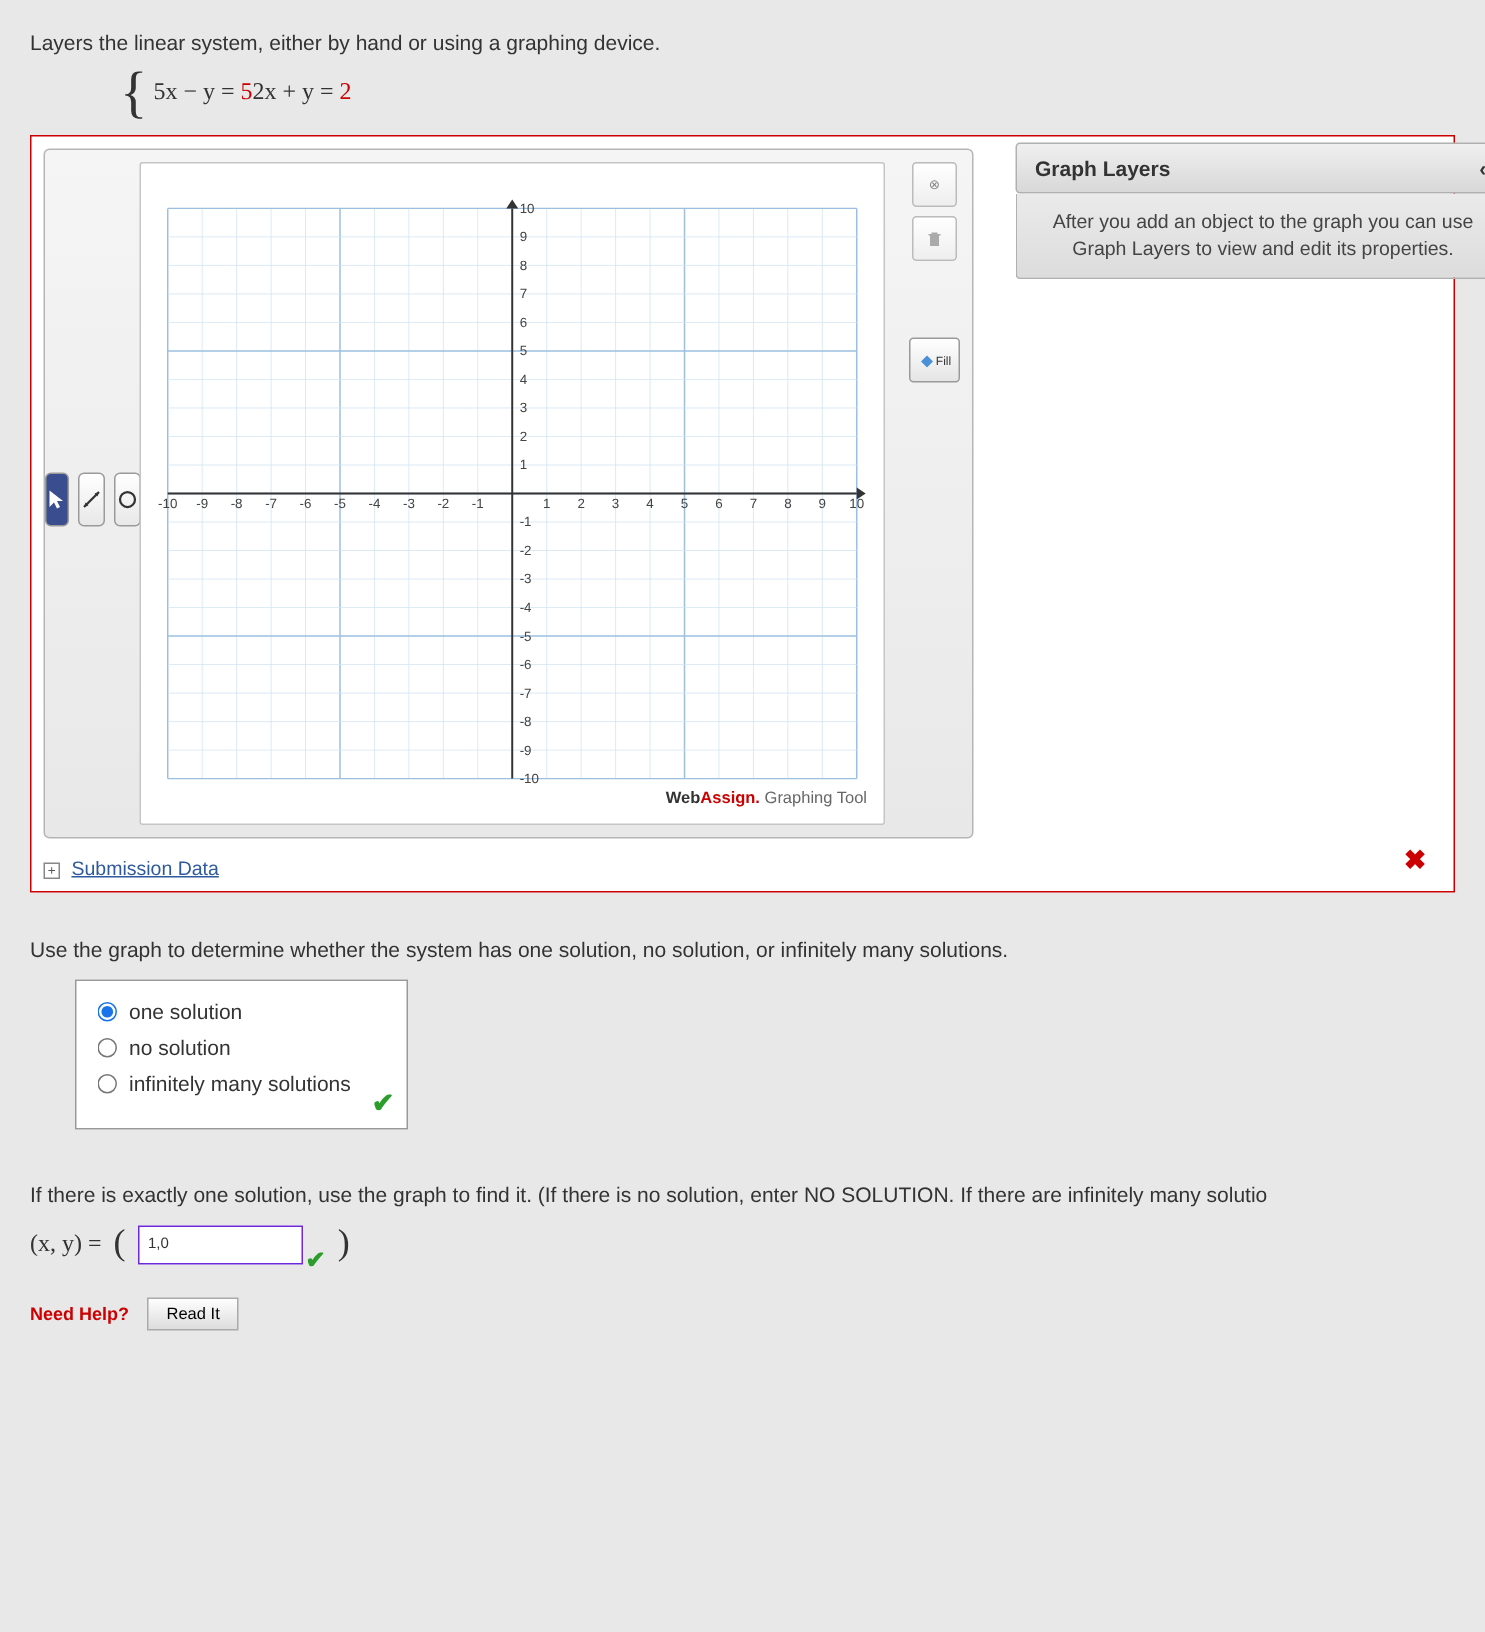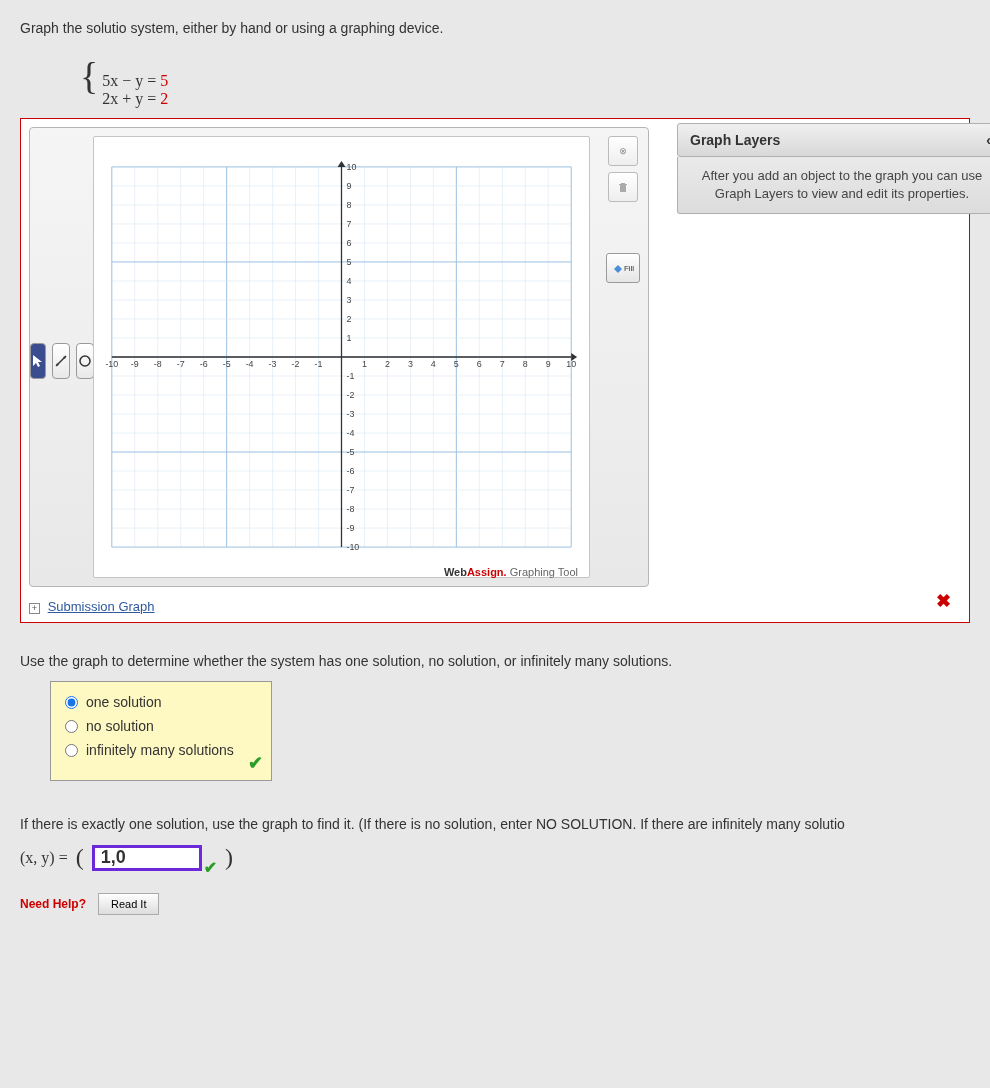--- a/index.html
+++ b/index.html
@@ -21,21 +21,21 @@
     font-family: "Times New Roman", serif;
     font-size: 16px;
     display: flex;
     align-items: center;
   }
   .brace {
     font-size: 38px;
     line-height: 36px;
     margin-right: 4px;
   }
-  .eq-lines { display: flex; flex-direction: column; margin-top: 28px; }
+  .eq-lines { display: flex; flex-direction: row; }
   .eq-lines .red { color: #c00; }
   .graph-container {
     border: 1px solid #c00;
     background: #fff;
     padding: 8px;
     margin-bottom: 10px;
     position: relative;
   }
   .graph-tool {
     display: flex;
@@ -112,21 +112,21 @@
     width: 34px; height: 30px;
     border: 1px solid #9a9a9a;
     border-radius: 3px;
     background: linear-gradient(#fff,#e5e5e5);
     display:flex;flex-direction:row;align-items:center;justify-content:center;
     font-size:8px;color:#333;
     margin-top: 45px;
   }
   .wa-brand {
     position: absolute;
-    bottom: 8px;
+    bottom: 20px;
     right: 70px;
     font-size: 11px;
     color: #666;
   }
   .wa-brand .red { color: #c00; font-weight: bold; }
   .wa-brand b { color: #333; }
   .sub-data {
     margin-top: 12px;
     font-size: 13px;
   }
@@ -164,65 +164,64 @@
     font-size: 13px;
     color: #444;
     line-height: 1.4;
     text-align: center;
   }
   .prompt2 {
     margin: 30px 0 12px 0;
   }
   .radio-box {
     border: 1px solid #999;
-    background: #fef9c3;
+    background: #ffffff;
     padding: 12px 27px 14px 14px;
     width: 222px;
     position: relative;
     margin-left: 30px;
   }
   .radio-row {
     display:flex;align-items:center;gap:8px;margin-bottom:8px;font-size:14px;
   }
   .radio-row input { accent-color: #1a73e8; }
   .check-green {
     position:absolute;bottom:6px;right:8px;color:#2a9d2a;font-size:18px;font-weight:bold;
   }
   .prompt3 {
     margin: 35px 0 12px 0;
   }
   .answer-row {
     display:flex;align-items:center;gap:8px;font-size:16px;margin-left:0;
     font-family: "Times New Roman", serif;
   }
   .answer-input {
-    border:3px solid #6d28d9;background:#fff;width:110px;height:26px;
-    display:inline-flex;align-items:center;padding:0 6px;font-size:18px;
+    border:1px solid #6d28d9;background:#fff;width:110px;height:26px;
+    display:inline-flex;align-items:center;padding:0 6px;font-size:10px;
     font-family: Arial, sans-serif;
-    font-weight: bold;
   }
   .check-green2 {
     color:#2a9d2a;font-size:16px;font-weight:bold;margin-left:-6px;position:relative;top:10px;
   }
   .need-help {
     margin-top: 22px;
     display:flex;align-items:center;gap:12px;
   }
   .need-help-label { color:#c00;font-weight:bold;font-size:12px; }
   .readit-btn {
     border:1px solid #aaa;background:linear-gradient(#fefefe,#ddd);
     font-size:11px;padding:4px 12px;cursor:pointer;
   }
   .grid-svg { width:100%; height:100%; }
   .axis-label { font-size:9px; fill:#444; font-family:Arial; }
 </style>
 </head>
 <body>
 
-<div class="question-text">Graph the solutio system, either by hand or using a graphing device.</div>
+<div class="question-text">Layers the linear system, either by hand or using a graphing device.</div>
 
 <div class="equations">
   <span class="brace">{</span>
   <div class="eq-lines">
     <div><span>5x − y = </span><span class="red">5</span></div>
     <div><span>2x + y = </span><span class="red">2</span></div>
   </div>
 </div>
 
 <div class="graph-container">
@@ -377,21 +376,21 @@
   <div class="layers-panel">
     <div class="layers-header">
       <span>Graph Layers</span>
       <span>«</span>
     </div>
     <div class="layers-body">After you add an object to the graph you can use Graph Layers to view and edit its properties.</div>
   </div>
 
   <div class="sub-data">
     <span class="plus">+</span>
-    <span class="link">Submission Graph</span>
+    <span class="link">Submission Data</span>
   </div>
 
   <div class="x-mark">✖</div>
 </div>
 
 <div class="prompt2">Use the graph to determine whether the system has one solution, no solution, or infinitely many solutions.</div>
 
 <div class="radio-box">
   <label class="radio-row">
     <input type="radio" name="sol" checked="" style="">

